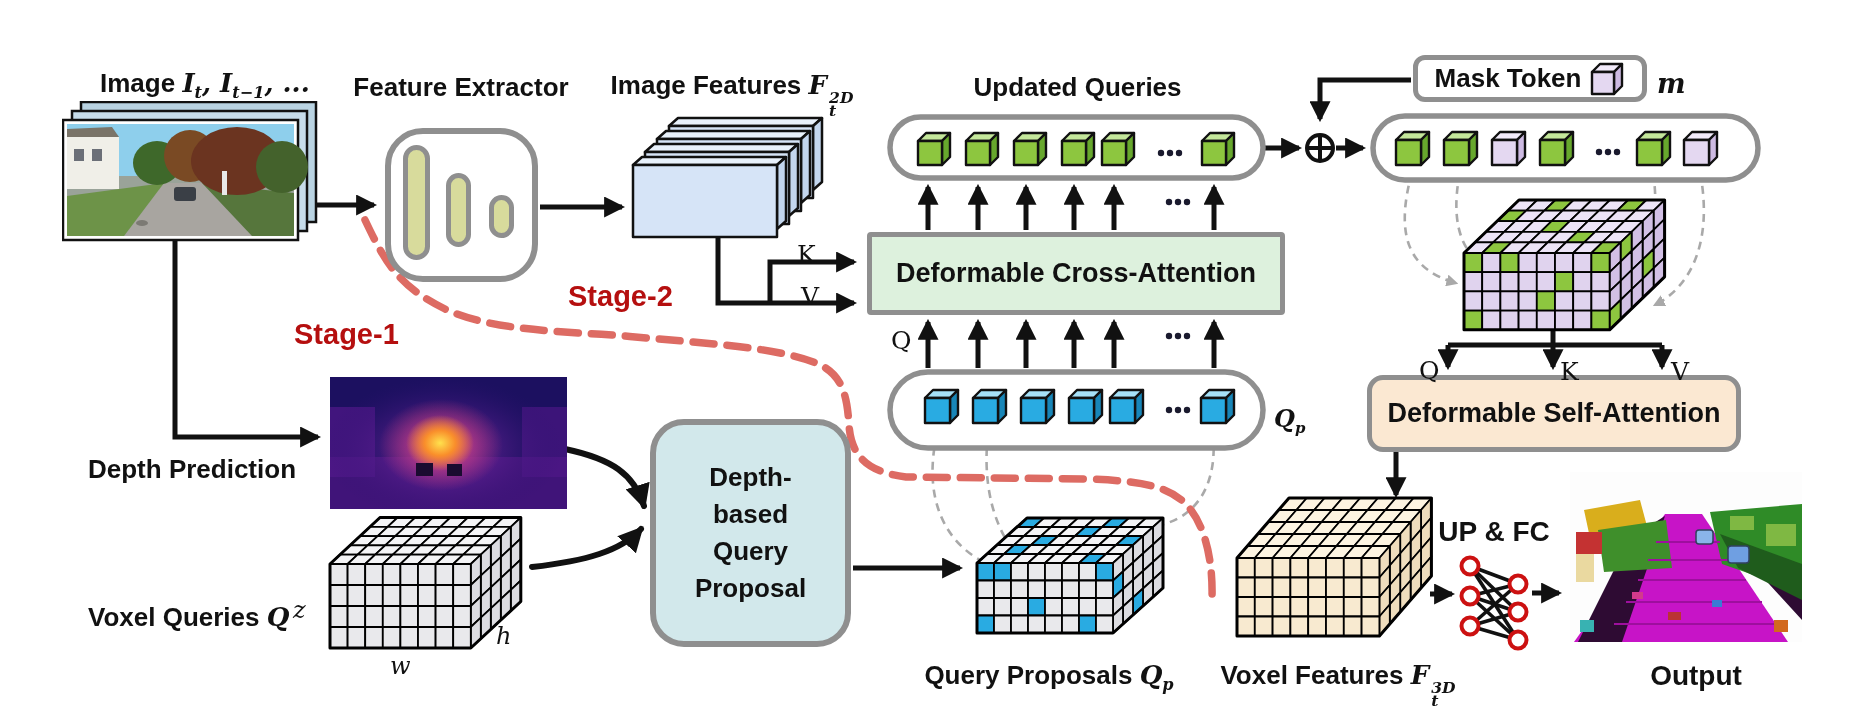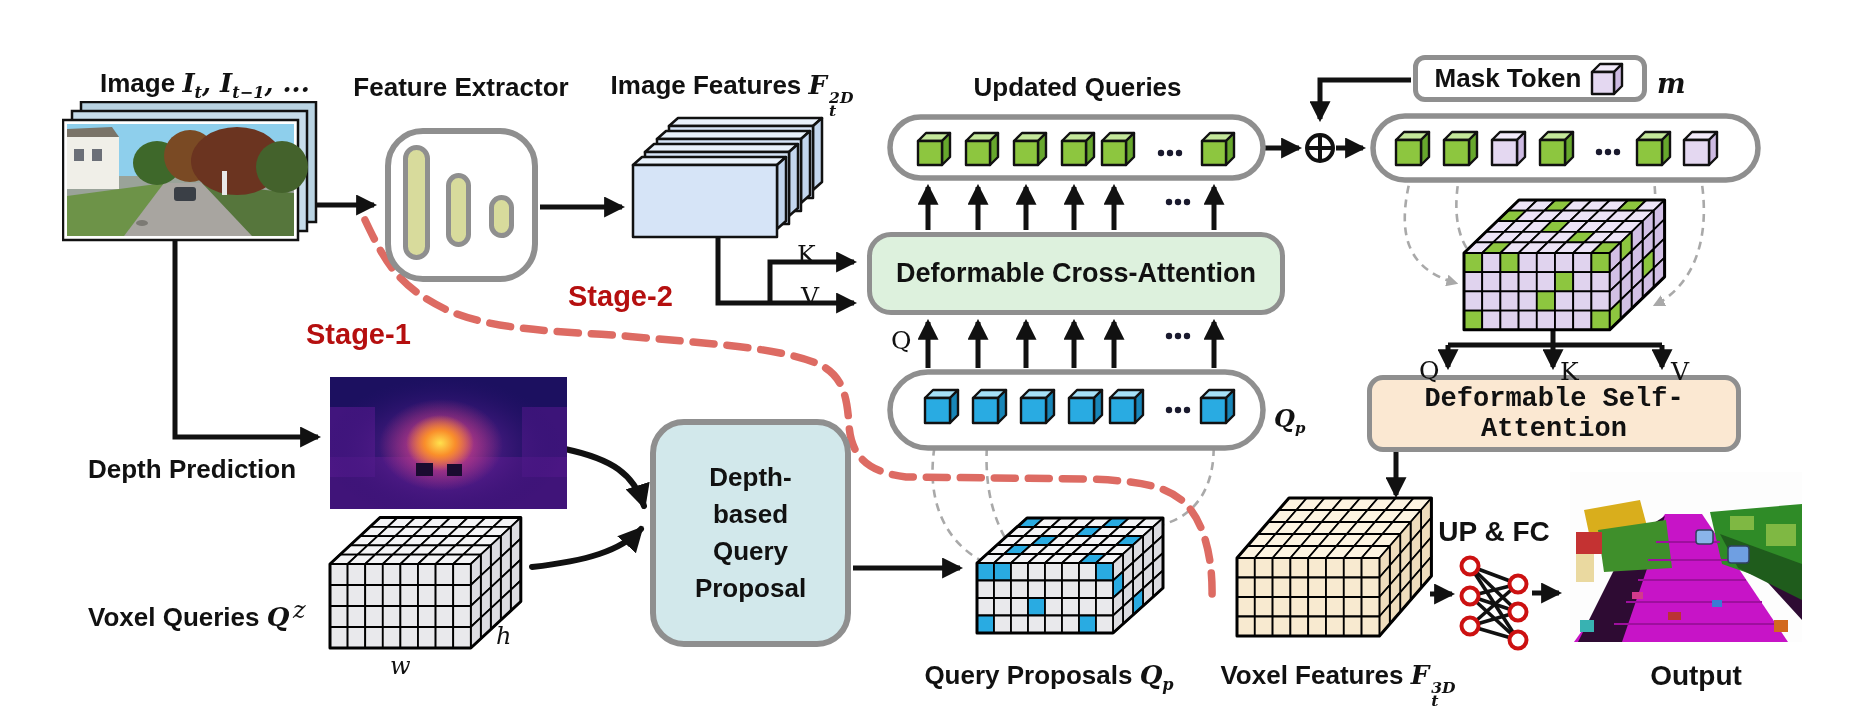--- a/index.html
+++ b/index.html
@@ -12,22 +12,22 @@
   .math{font-family:"DejaVu Serif",serif;font-style:italic;font-weight:bold;}
   sub{font-size:62%;}
   .supsub{display:inline-flex;flex-direction:column;align-items:flex-start;line-height:.85;
           font-size:60%;vertical-align:-.55em;margin-left:2px;}
   .stage{color:#b50f0f;font-size:29px;}
   .box{position:absolute;z-index:2;box-sizing:border-box;border:5px solid #8f8f8f;
        display:flex;align-items:center;justify-content:center;text-align:center;
        font-weight:bold;color:#111;}
   #fe-box{border-radius:38px;border-width:6px;background:#fff;}
   .fe-pill{position:absolute;background:#d8db9c;border:5px solid #8f8f8f;border-radius:14px;box-sizing:border-box;}
-  #dca{background:#ddf1dd;border-radius:24px;font-size:27px;}
-  #dsa{background:#fbe8d2;border-radius:16px;font-size:27px;font-family:Liberation Mono, monospace;}
+  #dca{background:#ddf1dd;border-radius:4px;font-size:27px;}
+  #dsa{background:#fbe8d2;border-radius:16px;font-size:27px;}
   #dqp{background:#d2e8eb;border-radius:34px;flex-direction:column;font-size:26px;line-height:37px;border-width:6px;}
   #mask-token{background:#fff;border-radius:12px;font-size:26px;text-align:center;}
   #mask-token svg{margin-left:8px;}
   .axis{font-size:24px;z-index:3;position:absolute;font-family:"DejaVu Serif",serif;font-style:italic;color:#111;}
   .qkv{font-size:25px;font-weight:normal;font-family:"DejaVu Serif",serif;}
 </style>
 </head>
 <body>
 
 <div id="canvas">
@@ -736,21 +736,21 @@
     <span>Image Features </span><span class="math">F</span><span class="supsub math">
         <span>2D</span>
         <span>t</span>
       </span>
   </div>
 
   <div class="lbl center" style="left:960px;top:62px;width:235px;text-align:center;">Updated Queries</div>
 
   <div class="lbl math" style="left:1657px;top:58px;font-size:27px;">m</div>
 
-  <div class="lbl stage" style="left:306px;top:308px;text-align:right;">Stage-1</div>
+  <div class="lbl stage" style="left:294px;top:308px;text-align:right;">Stage-1</div>
   <div class="lbl stage" style="left:568px;top:270px;">Stage-2</div>
 
   <div class="lbl qkv" style="left:797px;top:230px;">K</div>
   <div class="lbl qkv" style="left:801px;top:272px;">V</div>
   <div class="lbl qkv" style="left:891px;top:316px;">Q</div>
 
   <div class="lbl" style="left:88px;top:444px;">Depth Prediction</div>
 
   <div class="lbl" style="left:88px;top:592px;">
     <span>Voxel Queries </span><span class="math">Q</span>

